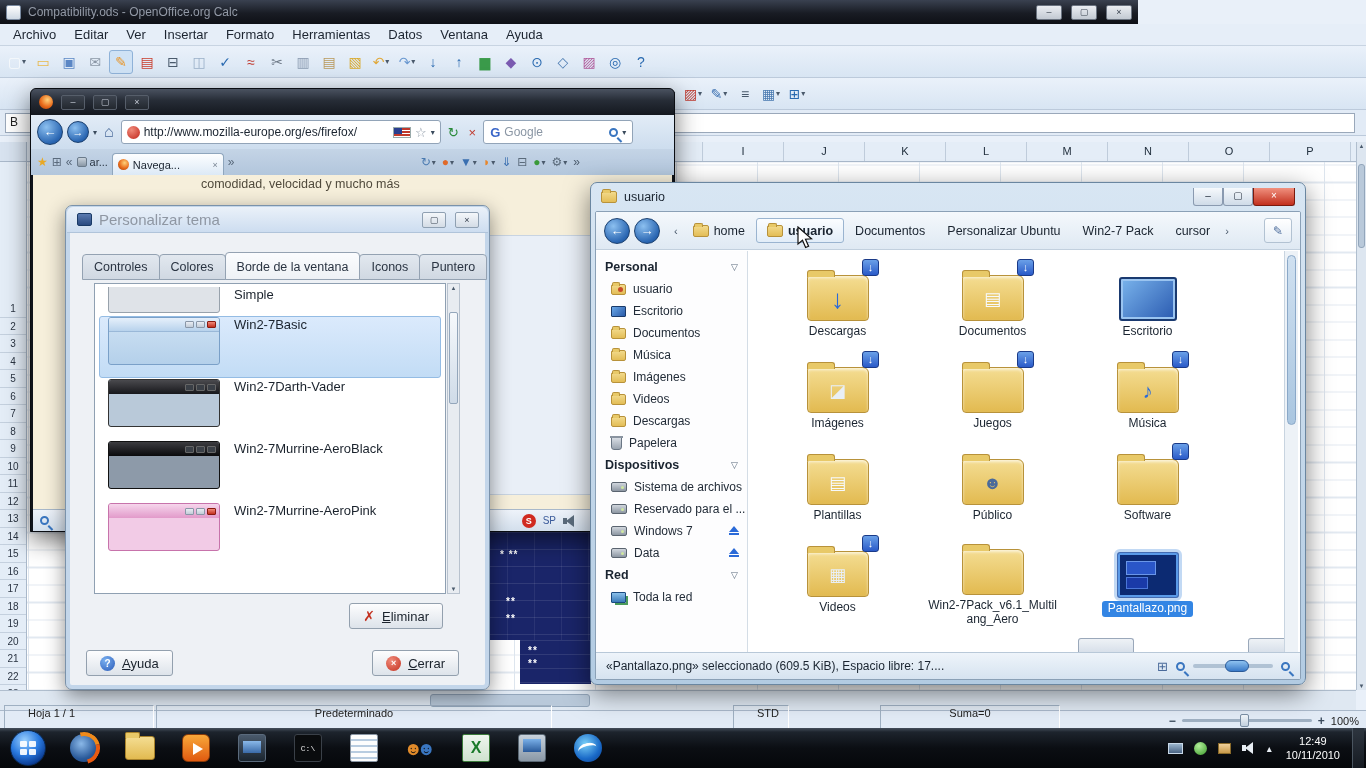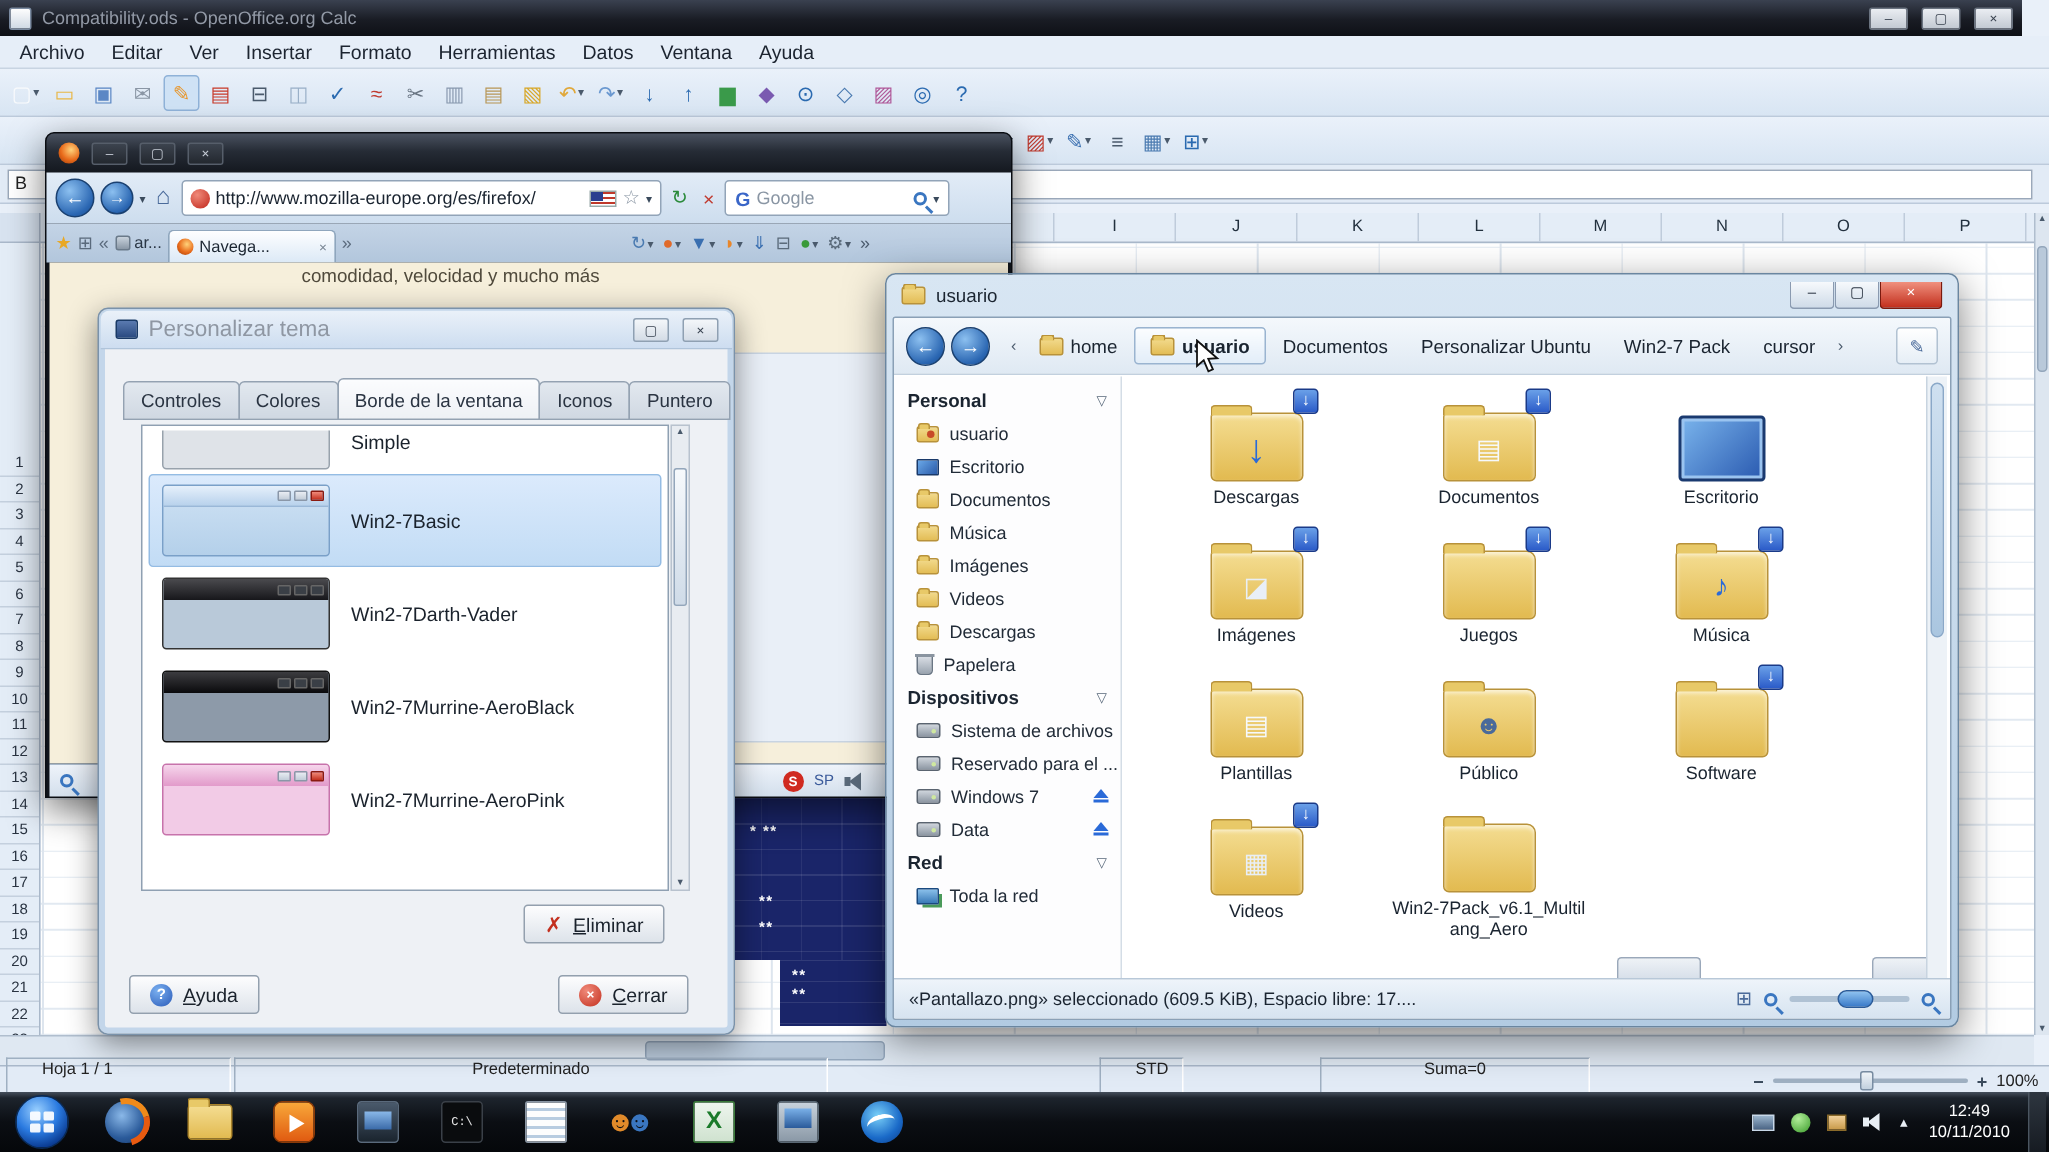--- a/index.html
+++ b/index.html
@@ -1,21 +1,21 @@
 <!DOCTYPE html>
 <html><head>
 <meta charset="utf-8">
 <style>
 *{margin:0;padding:0;box-sizing:border-box}
 html,body{width:1366px;height:768px}
 body{position:relative;overflow:hidden;font-family:"Liberation Sans","DejaVu Sans",sans-serif;background:#4a6a9a}
 
 
 #calc{position:absolute;left:0;top:0;width:1366px;height:730px;background:#e9f0f9}
-#calc-title{position:absolute;left:0;top:0;width:1348px;height:24px;background:linear-gradient(#3a4150,#191c24 55%,#0e1016);display:flex;align-items:center;gap:7px;padding:0 6px}
+#calc-title{position:absolute;left:0;top:0;width:1138px;height:24px;background:linear-gradient(#3a4150,#191c24 55%,#0e1016);display:flex;align-items:center;gap:7px;padding:0 6px}
 #calc-title .t{color:#9299a6;font-size:12px;flex:1;white-space:nowrap;overflow:hidden}
 .calc-ico{width:15px;height:15px;background:linear-gradient(#fdfdfd,#cfd9e4);border:1px solid #7a8aa0;border-radius:2px}
 .winbtn{width:26px;height:15px;border:1px solid #6a7380;border-radius:2px;background:linear-gradient(#eaedf2,#c2c9d2);color:#3a4350;font-size:9px;line-height:13px;text-align:center;margin-left:2px}
 #calc-menu{position:absolute;left:0;top:24px;width:1366px;height:22px;background:#e6eef8;display:flex;align-items:center;padding:0 4px;border-bottom:1px solid #c8d4e2}
 .menu-item{font-size:13px;color:#1c2430;padding:2px 9px}
 #calc-tb1,#calc-tb2{position:absolute;left:0;width:1366px;height:32px;background:linear-gradient(#eaf1fa,#d8e5f3);display:flex;align-items:center;gap:2px;padding:0 5px;border-bottom:1px solid #bccadb}
 #calc-tb1{top:46px}
 #calc-tb2{top:78px;padding-left:655px}
 .tbtn{height:24px;min-width:24px;display:flex;align-items:center;justify-content:center;border-radius:3px;padding:0 2px}
 .tbtn.active{background:#cfe2f5;border:1px solid #8fb2d8}
@@ -99,21 +99,21 @@
 .dlg-ico{width:15px;height:13px;background:linear-gradient(#5a7ab0,#2a4a80);border:1px solid #1a3a66;border-radius:2px}
 #dlg-title .t{flex:1;font-size:15px;color:#8f97a3}
 .dlgbtn{width:24px;height:16px;background:linear-gradient(#f4f7fa,#d4dce6);border:1px solid #8fa0b2;border-radius:2px;font-size:9px;color:#3a4452;text-align:center;line-height:14px;margin-left:2px}
 #dlg-tabs{position:absolute;left:16px;top:46px;display:flex;align-items:flex-end}
 .dtab{padding:5px 11px;font-size:12.5px;color:#2a3442;background:linear-gradient(#e2e8ef,#d0d8e2);border:1px solid #94a2b2;border-radius:4px 4px 0 0;margin-right:-1px}
 .dtab.active{background:linear-gradient(#fbfcfe,#eef1f5);position:relative;z-index:2;padding-top:7px}
 #dlg-list{position:absolute;left:28px;top:77px;width:352px;height:311px;background:#fff;border:1px solid #8fa0b2;overflow:hidden;padding:2px 4px}
 #dlg-scroll{position:absolute;left:381px;top:77px;width:13px;height:311px;background:#e8ecf1;border:1px solid #b8c2ce}
 #dlg-scroll .thumbv{position:absolute;left:1px;top:28px;width:9px;height:92px;background:linear-gradient(#f6f9fc,#cfdbe8);border:1px solid #93a6bb;border-radius:2px}
 #dlg-scroll .scrarrow{width:11px}
-.titem{height:62px;display:flex;align-items:center;gap:14px;padding:0 8px;position:relative;border:1px solid transparent;border-radius:3px}
+.titem{height:62px;display:flex;gap:14px;padding:0 8px;position:relative;border:1px solid transparent;border-radius:3px}
 .titem.sel{background:linear-gradient(#dbeafc,#c2dcf5);border-color:#94bce4}
 .titem.clip{height:30px;overflow:hidden;align-items:flex-start}
 .titem.clip .thumb{margin-top:-22px}
 .thumb{width:112px;height:48px;border-radius:3px;position:relative;flex-shrink:0;overflow:hidden}
 .thumb .bar{height:14px;display:flex;justify-content:flex-end;align-items:center;gap:2px;padding:0 3px}
 .mb{width:9px;height:7px;border-radius:1px;background:linear-gradient(#e9edf3,#c2ccd8);border:1px solid #8a97a8}
 .mb.close{background:linear-gradient(#f08a7a,#c3301f);border-color:#8a1a10}
 .v-simple{background:#dfe3e8;border:1px solid #98a2ac}
 .v-basic{background:linear-gradient(#cfe2f4,#b4d0ea);border:1px solid #7aa0c8}
 .v-basic .bar{background:linear-gradient(#e6f0fb,#b8d2ec);border-bottom:1px solid #9ab8d8}
@@ -805,20 +805,26 @@
             <span class="badge">↓</span>
           </div>
           <div class="flabel">Videos</div>
         </div>
         <div class="fitem">
           <div class="ficon">
             <div class="fi-folder"></div>
           </div>
           <div class="flabel">Win2-7Pack_v6.1_Multilang_Aero</div>
         </div>
+        <div class="fitem sel">
+          <div class="ficon">
+            <div class="fi-shot"></div>
+          </div>
+          <div class="flabel sel">Pantallazo.png</div>
+        </div>
       </div>
     <div id="fm-scroll">
         <span class="thumbv"></span>
       </div>
     <div id="fm-status">
       <span class="txt">«Pantallazo.png» seleccionado (609.5 KiB), Espacio libre: 17....</span>
       <span class="fmz">
         <span class="gridico">⊞</span>
         <span class="mag"></span>
         <span class="ztrack">

